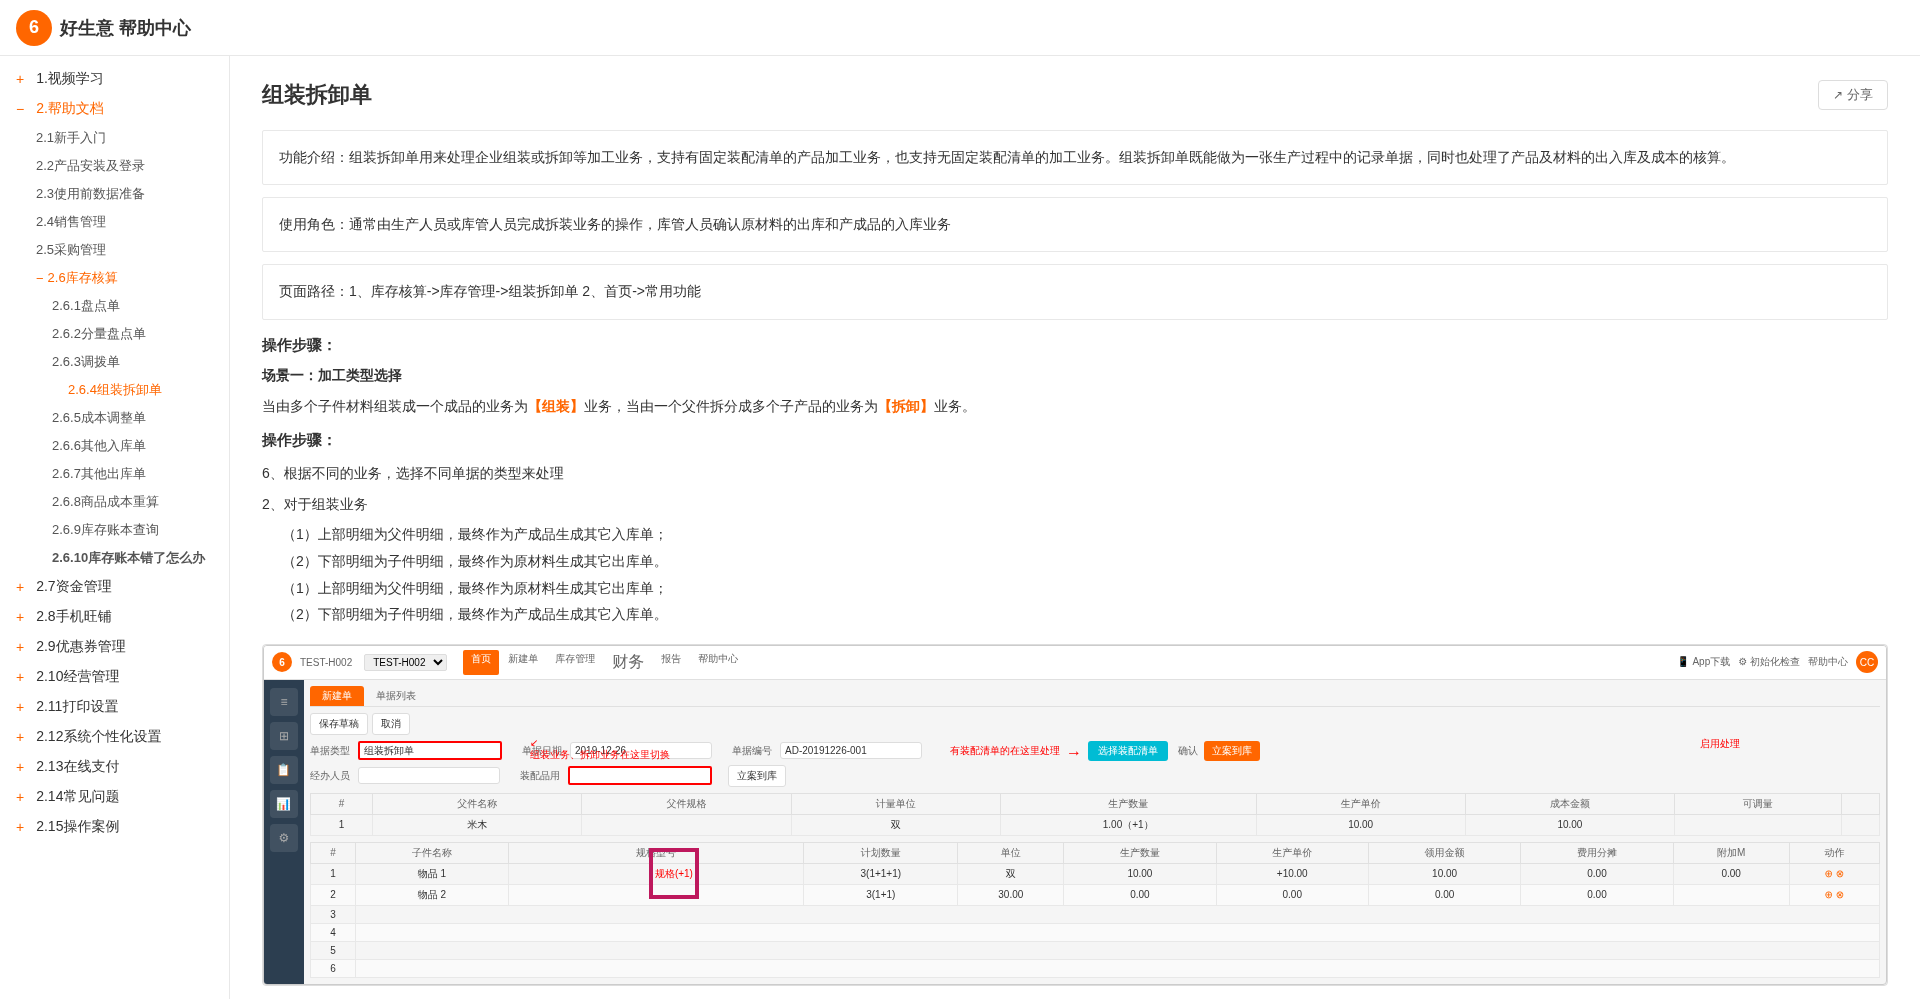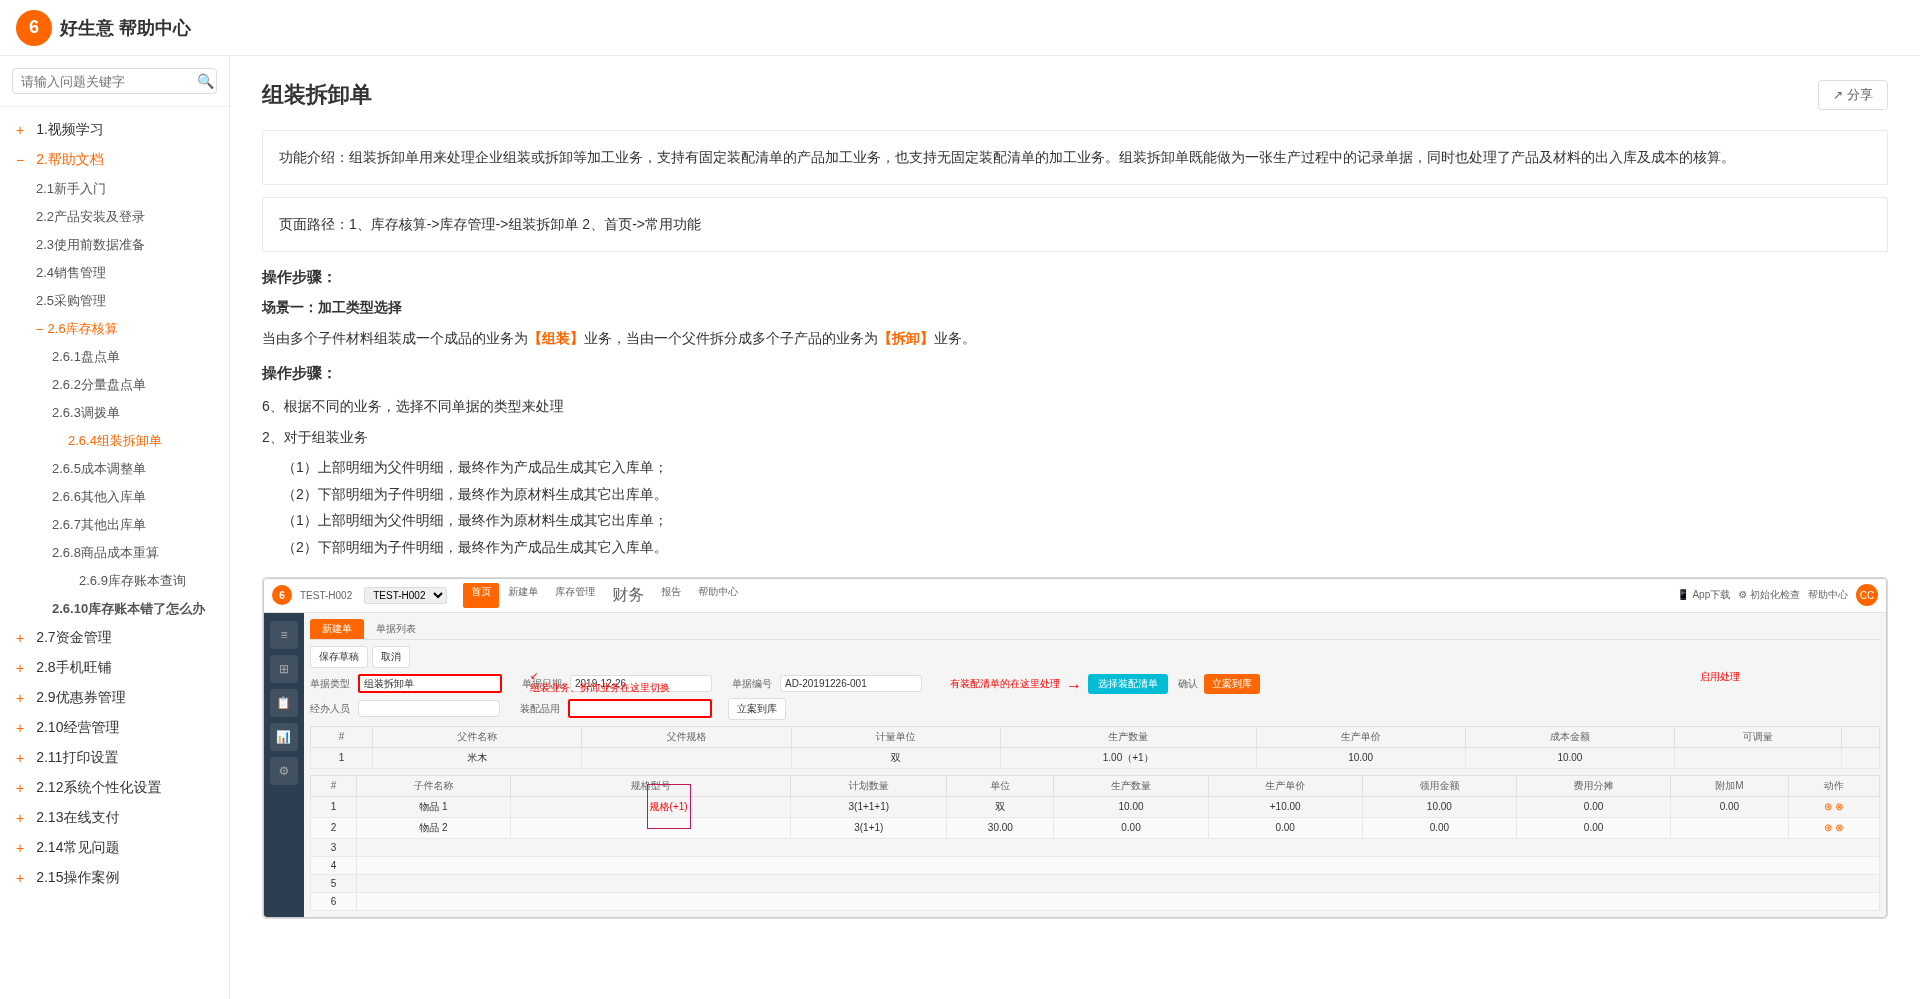--- a/index.html
+++ b/index.html
@@ -335,26 +335,20 @@
     <div class="logo-circle">
       <span>6</span>
     </div>
     <span class="logo-text">好生意 帮助中心</span>
   </div>
 </div>
 
 <div class="main-layout">
 
   <div class="sidebar">
-    <div class="search-box">
-      <div class="search-input-wrap">
-        <input type="text" placeholder="请输入问题关键字" style="">
-        <button class="search-icon-btn">🔍</button>
-      </div>
-    </div>
 
     <div class="nav-tree">
 
       <div class="nav-item">
         <span class="plus-icon">+</span>
         <span>1.视频学习</span>
       </div>
 
       <div class="nav-item active">
         <span class="minus-icon">−</span>
@@ -398,21 +392,21 @@
       </div>
       <div class="nav-sub-item" style="padding-left: 52px;">
         <span>2.6.6其他入库单</span>
       </div>
       <div class="nav-sub-item" style="padding-left: 52px;">
         <span>2.6.7其他出库单</span>
       </div>
       <div class="nav-sub-item" style="padding-left: 52px;">
         <span>2.6.8商品成本重算</span>
       </div>
-      <div class="nav-sub-item" style="padding-left: 52px; justify-content: center;">
+      <div class="nav-sub-item" style="padding-left: 52px;">
         <span>2.6.9库存账本查询</span>
       </div>
       <div class="nav-sub-item" style="padding-left: 52px; font-weight: bold;">
         <span>2.6.10库存账本错了怎么办</span>
       </div>
 
       <div class="nav-item">
         <span class="plus-icon">+</span>
         <span>2.7资金管理</span>
       </div>
@@ -459,20 +453,23 @@
         <button class="share-btn">
           <span style="font-size:12px;">↗</span>
           <span>分享</span>
         </button>
       </div>
 
       <div class="info-block">
         <span>功能介绍：组装拆卸单用来处理企业组装或拆卸等加工业务，支持有固定装配清单的产品加工业务，也支持无固定装配清单的加工业务。组装拆卸单既能做为一张生产过程中的记录单据，同时也处理了产品及材料的出入库及成本的核算。</span>
       </div>
 
+      <div class="info-block">
+        <span>使用角色：通常由生产人员或库管人员完成拆装业务的操作，库管人员确认原材料的出库和产成品的入库业务</span>
+      </div>
 
       <div class="info-block">
         <span>页面路径：1、库存核算-&gt;库存管理-&gt;组装拆卸单 2、首页-&gt;常用功能</span>
       </div>
 
       <div class="section-title">操作步骤：</div>
 
       <div class="scene-title">
         <span>场景一：加工类型选择</span>
       </div>
@@ -626,21 +623,21 @@
                       <th>费用分摊</th>
                       <th>附加M</th>
                       <th>动作</th>
                     </tr>
                   </thead>
                   <tbody>
                     <tr>
                       <td>1</td>
                       <td>物品 1</td>
                       <td style="color:red;">
-                        <span style="border:1px solid #be185d;padding:16px 2px;margin-left:36px;">规格(+1)</span>
+                        <span style="border:4px solid #be185d;padding:16px 2px;margin-left:36px;">规格(+1)</span>
                       </td>
                       <td>3(1+1+1)</td>
                       <td>双</td>
                       <td>10.00</td>
                       <td>+10.00</td>
                       <td>10.00</td>
                       <td>0.00</td>
                       <td>0.00</td>
                       <td>
                         <span style="cursor:pointer;color:#ff6600;">⊕ ⊗</span>

